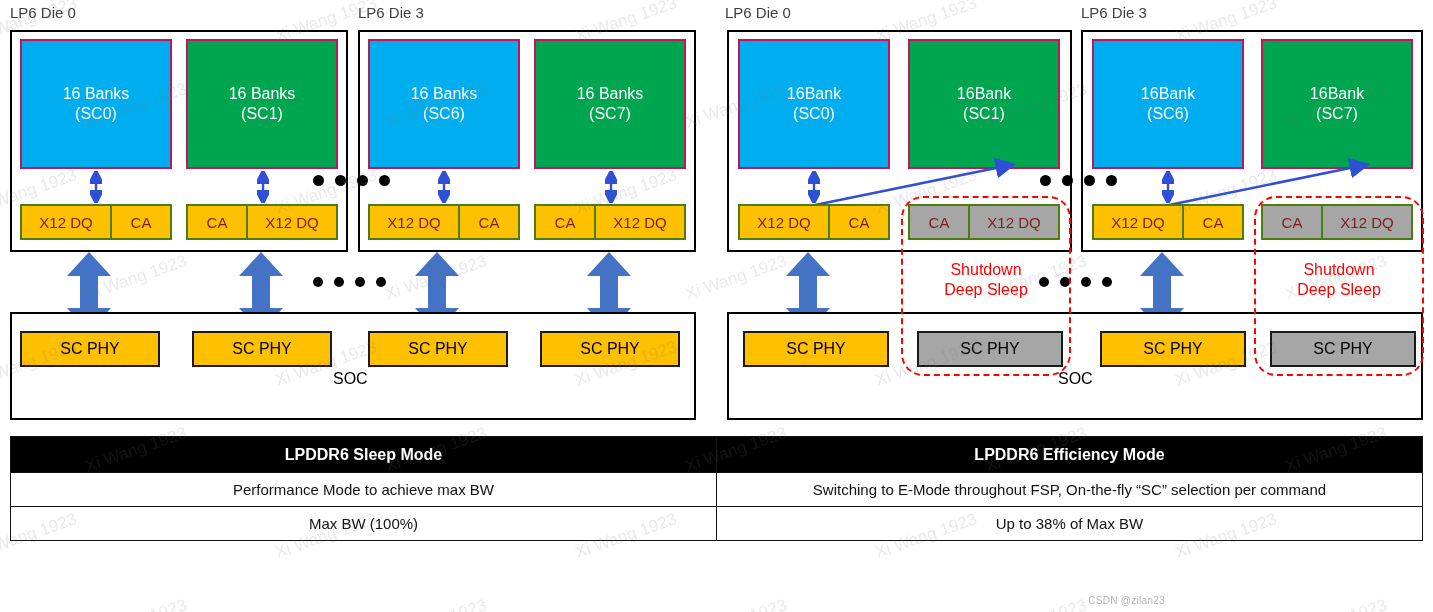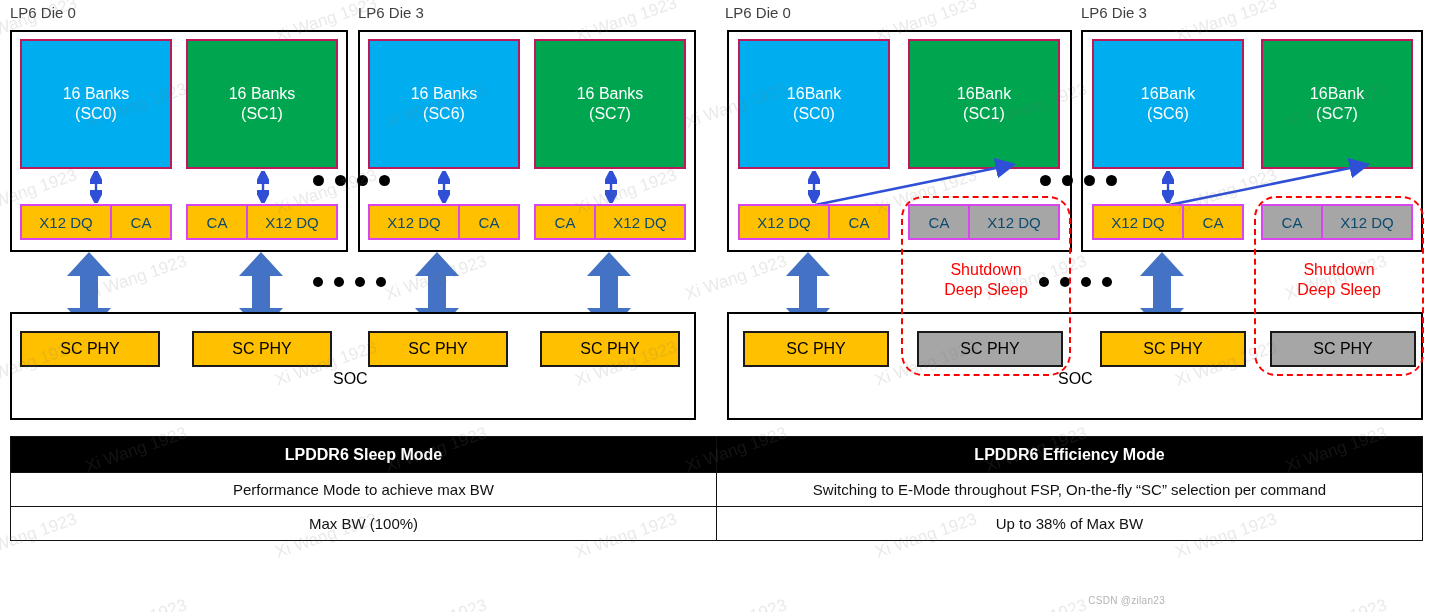--- a/index.html
+++ b/index.html
@@ -20,22 +20,22 @@
   .die-label{position:absolute;font-size:15px;color:#3f3f3f;}
   .die{position:absolute;border:2px solid #000;background:#fff;box-sizing:border-box;}
   .bank{position:absolute;box-sizing:border-box;border:2px solid #be185d;
         color:#fff;font-size:16px;line-height:1.22;text-align:center;
         display:flex;flex-direction:column;align-items:center;justify-content:center;}
   .bank.blue{background:#00AEEF;}
   .bank.green{background:#00A550;}
   .bank span{display:block;}
 
   .pads{position:absolute;display:flex;box-sizing:border-box;}
-  .pad{box-sizing:border-box;border:2px solid #d946ef;background:#FFC000;
-       display:flex;align-items:center;justify-content:center;font-size:15px;color:#0c4a6e;}
+  .pad{box-sizing:border-box;border:2px solid #4d7c0f;background:#FFC000;
+       display:flex;align-items:center;justify-content:center;font-size:15px;color:#7f1d1d;}
   .pad.grey{background:#A6A6A6;}
   .pad + .pad{margin-left:-2px;}
 
   
   .thinarrow{position:absolute;width:12px;}
   .thinarrow svg{display:block;}
 
   
   .fatarrow{position:absolute;}
   .fatarrow svg{display:block;}

